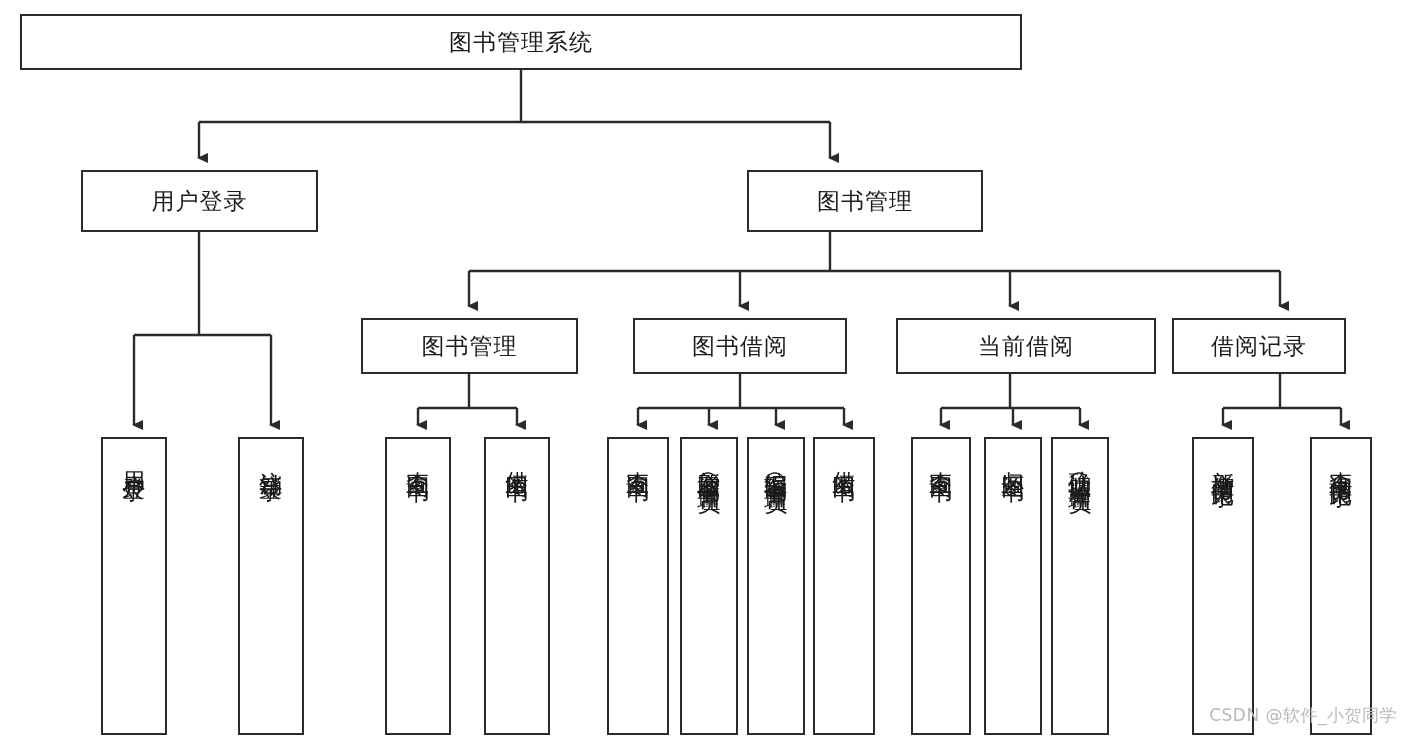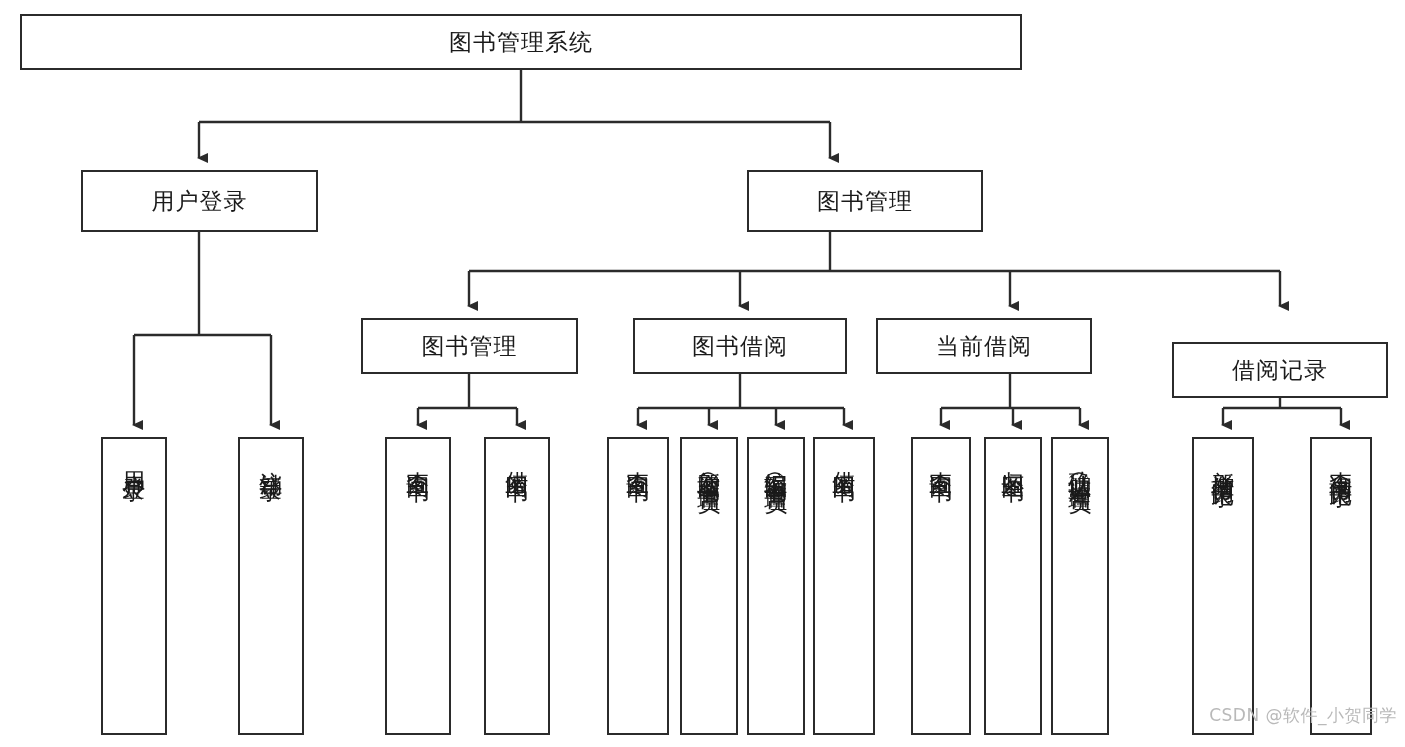--- a/index.html
+++ b/index.html
@@ -129,24 +129,24 @@
   <div class="node horiz" style="left:747px;top:170px;width:236px;height:62px;">
     <span>图书管理</span>
   </div>
 
   <div class="node horiz" style="left:361px;top:318px;width:217px;height:56px;">
     <span>图书管理</span>
   </div>
   <div class="node horiz" style="left:633px;top:318px;width:214px;height:56px;">
     <span>图书借阅</span>
   </div>
-  <div class="node horiz" style="left:876px;top:318px;width:216px;height:56px;">
+  <div class="node horiz" style="left:896px;top:318px;width:260px;height:56px;">
     <span>当前借阅</span>
   </div>
-  <div class="node horiz" style="left:1172px;top:318px;width:216px;height:56px;margin-top:24px;">
+  <div class="node horiz" style="left:1172px;top:318px;width:174px;height:56px;">
     <span>借阅记录</span>
   </div>
 
   <div class="node vert" style="left:101px;top:437px;width:66px;height:298px;">
     <span class="vtext">用户登录</span>
   </div>
   <div class="node vert" style="left:238px;top:437px;width:66px;height:298px;">
     <span class="vtext">注销登录</span>
   </div>
 

